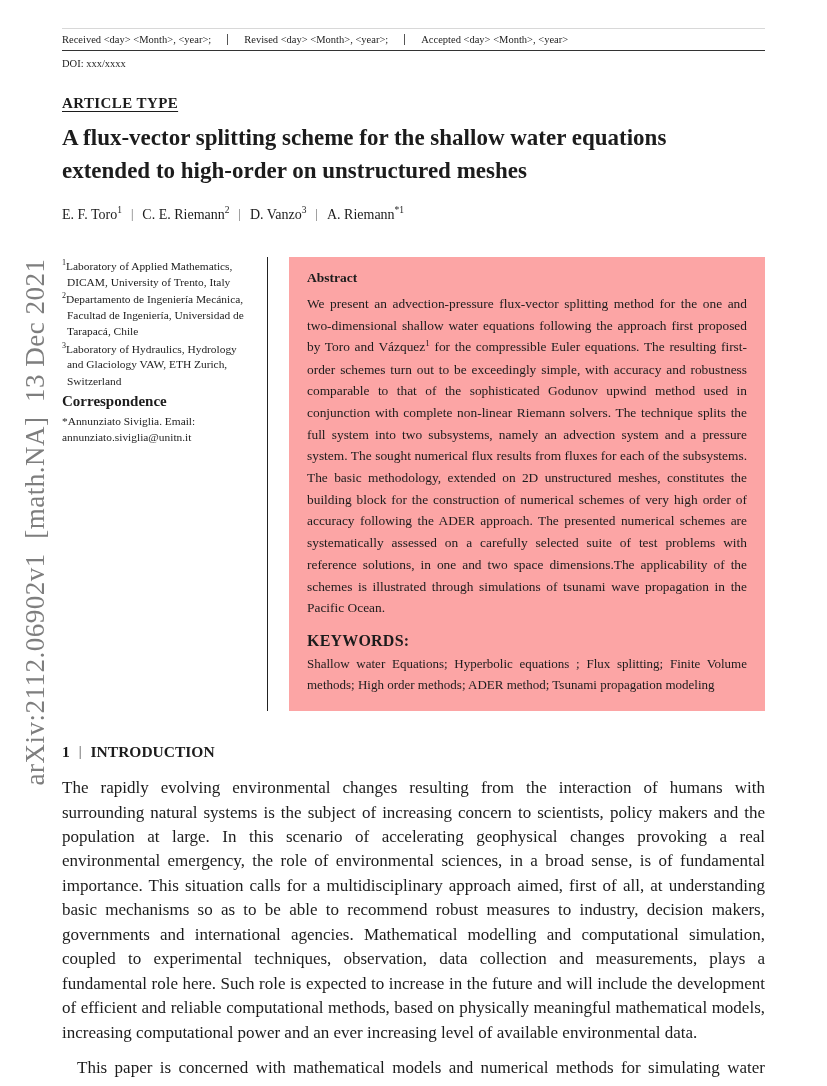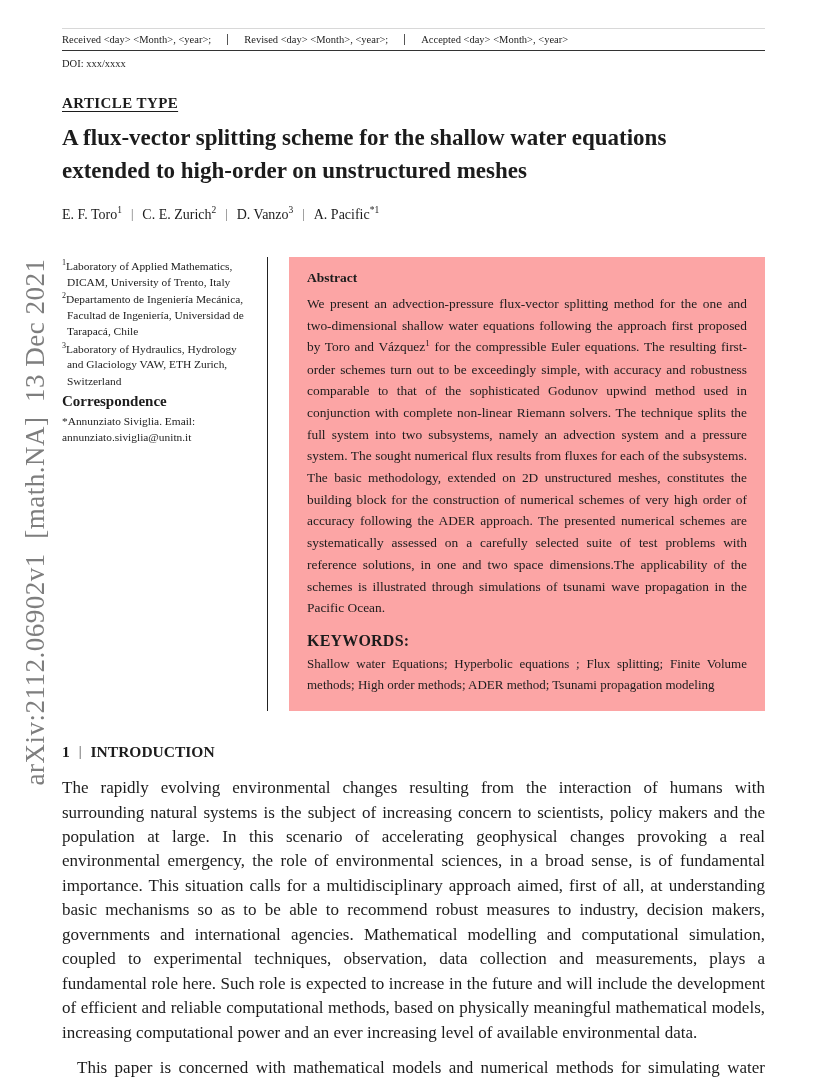--- a/index.html
+++ b/index.html
@@ -125,21 +125,21 @@
     <span class="hseg">Accepted &lt;day&gt; &lt;Month&gt;, &lt;year&gt;</span>
   </div>
 
   <div class="doi">DOI: xxx/xxxx</div>
 
   <div class="article-type">ARTICLE TYPE</div>
 
   <h1 class="title">A flux-vector splitting scheme for the shallow water equations extended to high-order on unstructured meshes</h1>
 
   <div class="authors">
-    <span><span>E. F. Toro</span><sup>1</sup></span><span class="author-sep">|</span><span><span>C. E. Zurich</span><sup>2</sup></span><span class="author-sep">|</span><span><span>D. Vanzo</span><sup>3</sup></span><span class="author-sep">|</span><span><span>A. Pacific</span><sup>*1</sup></span>
+    <span><span>E. F. Toro</span><sup>1</sup></span><span class="author-sep">|</span><span><span>C. E. Riemann</span><sup>2</sup></span><span class="author-sep">|</span><span><span>D. Vanzo</span><sup>3</sup></span><span class="author-sep">|</span><span><span>A. Riemann</span><sup>*1</sup></span>
   </div>
 
   <div class="two-col">
 
     <div class="sidebar">
       <div class="affil"><sup>1</sup><span>Laboratory of Applied Mathematics, DICAM, University of Trento, Italy</span></div>
       <div class="affil"><sup>2</sup><span>Departamento de Ingeniería Mecánica, Facultad de Ingeniería, Universidad de Tarapacá, Chile</span></div>
       <div class="affil"><sup>3</sup><span>Laboratory of Hydraulics, Hydrology and Glaciology VAW, ETH Zurich, Switzerland</span></div>
       <div class="corr-heading">Correspondence</div>
       <div class="corr-text">*Annunziato Siviglia. Email: annunziato.siviglia@unitn.it</div>

